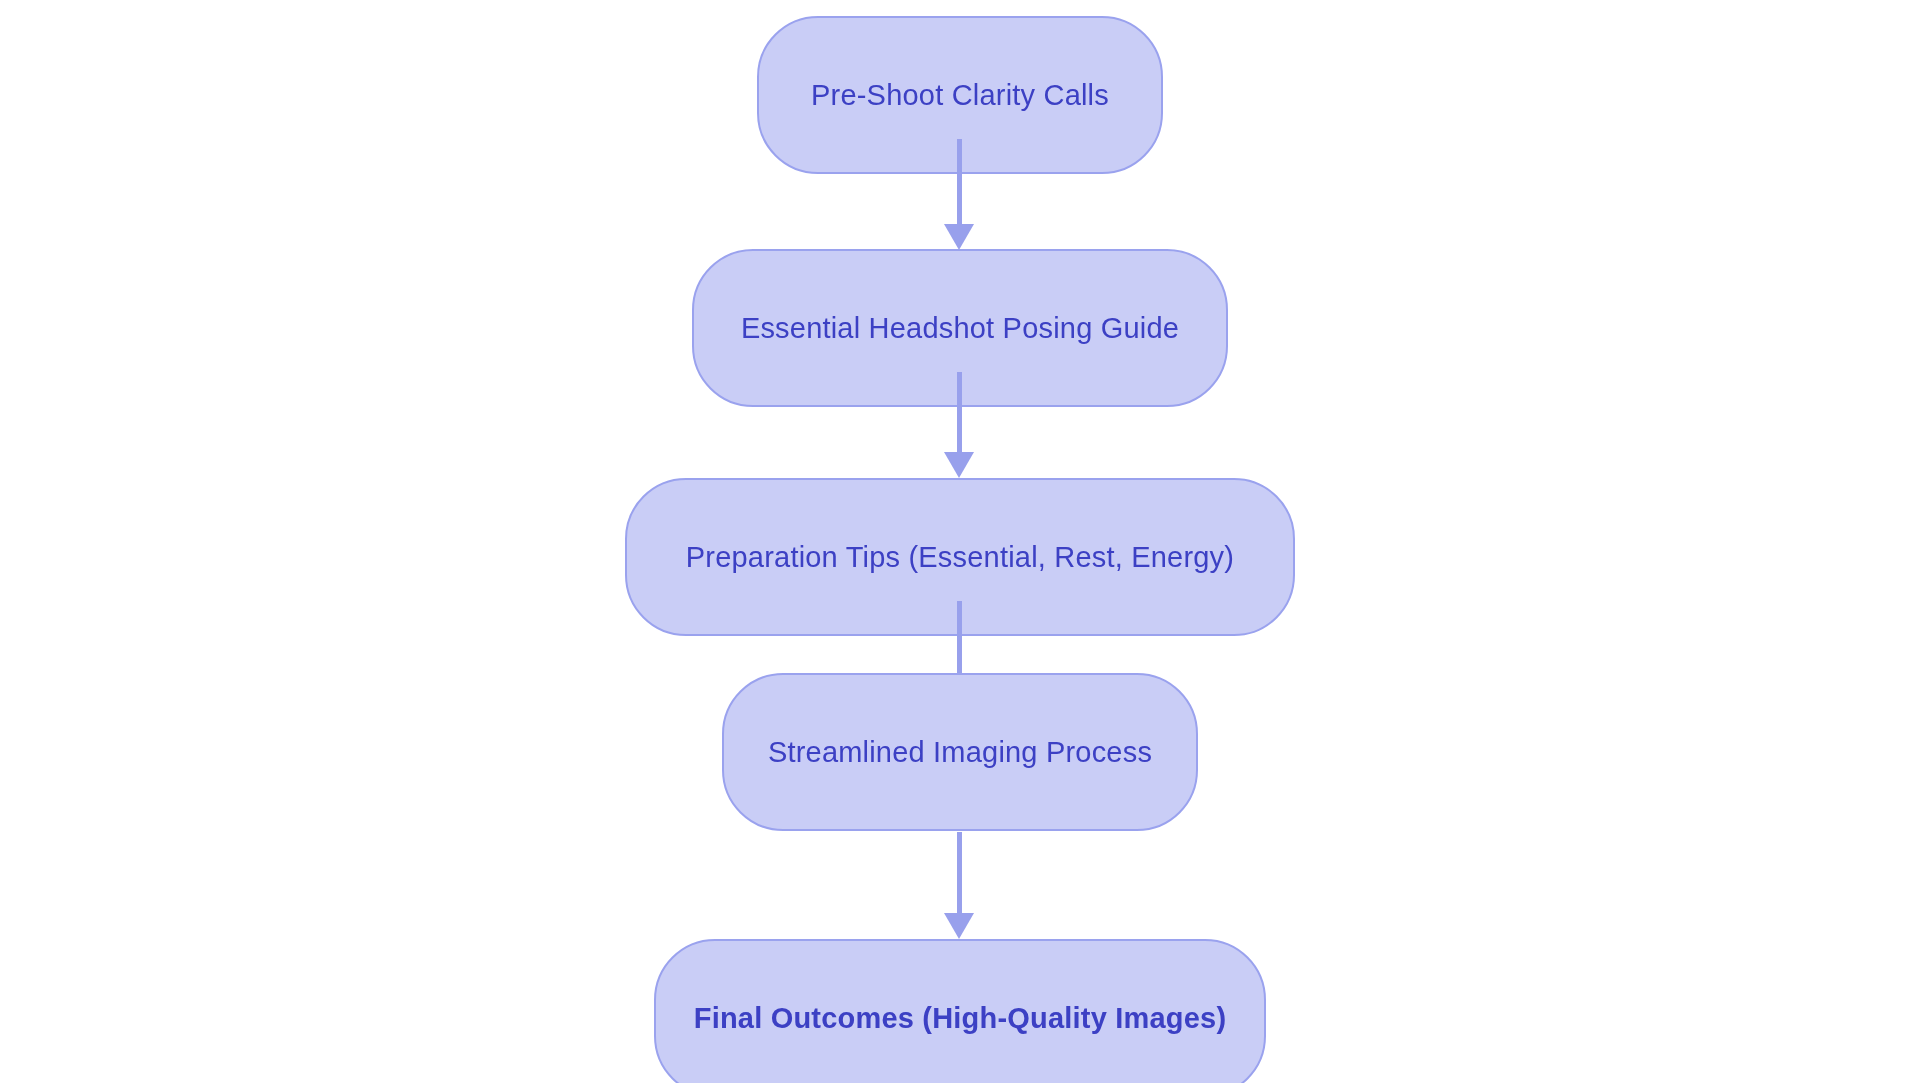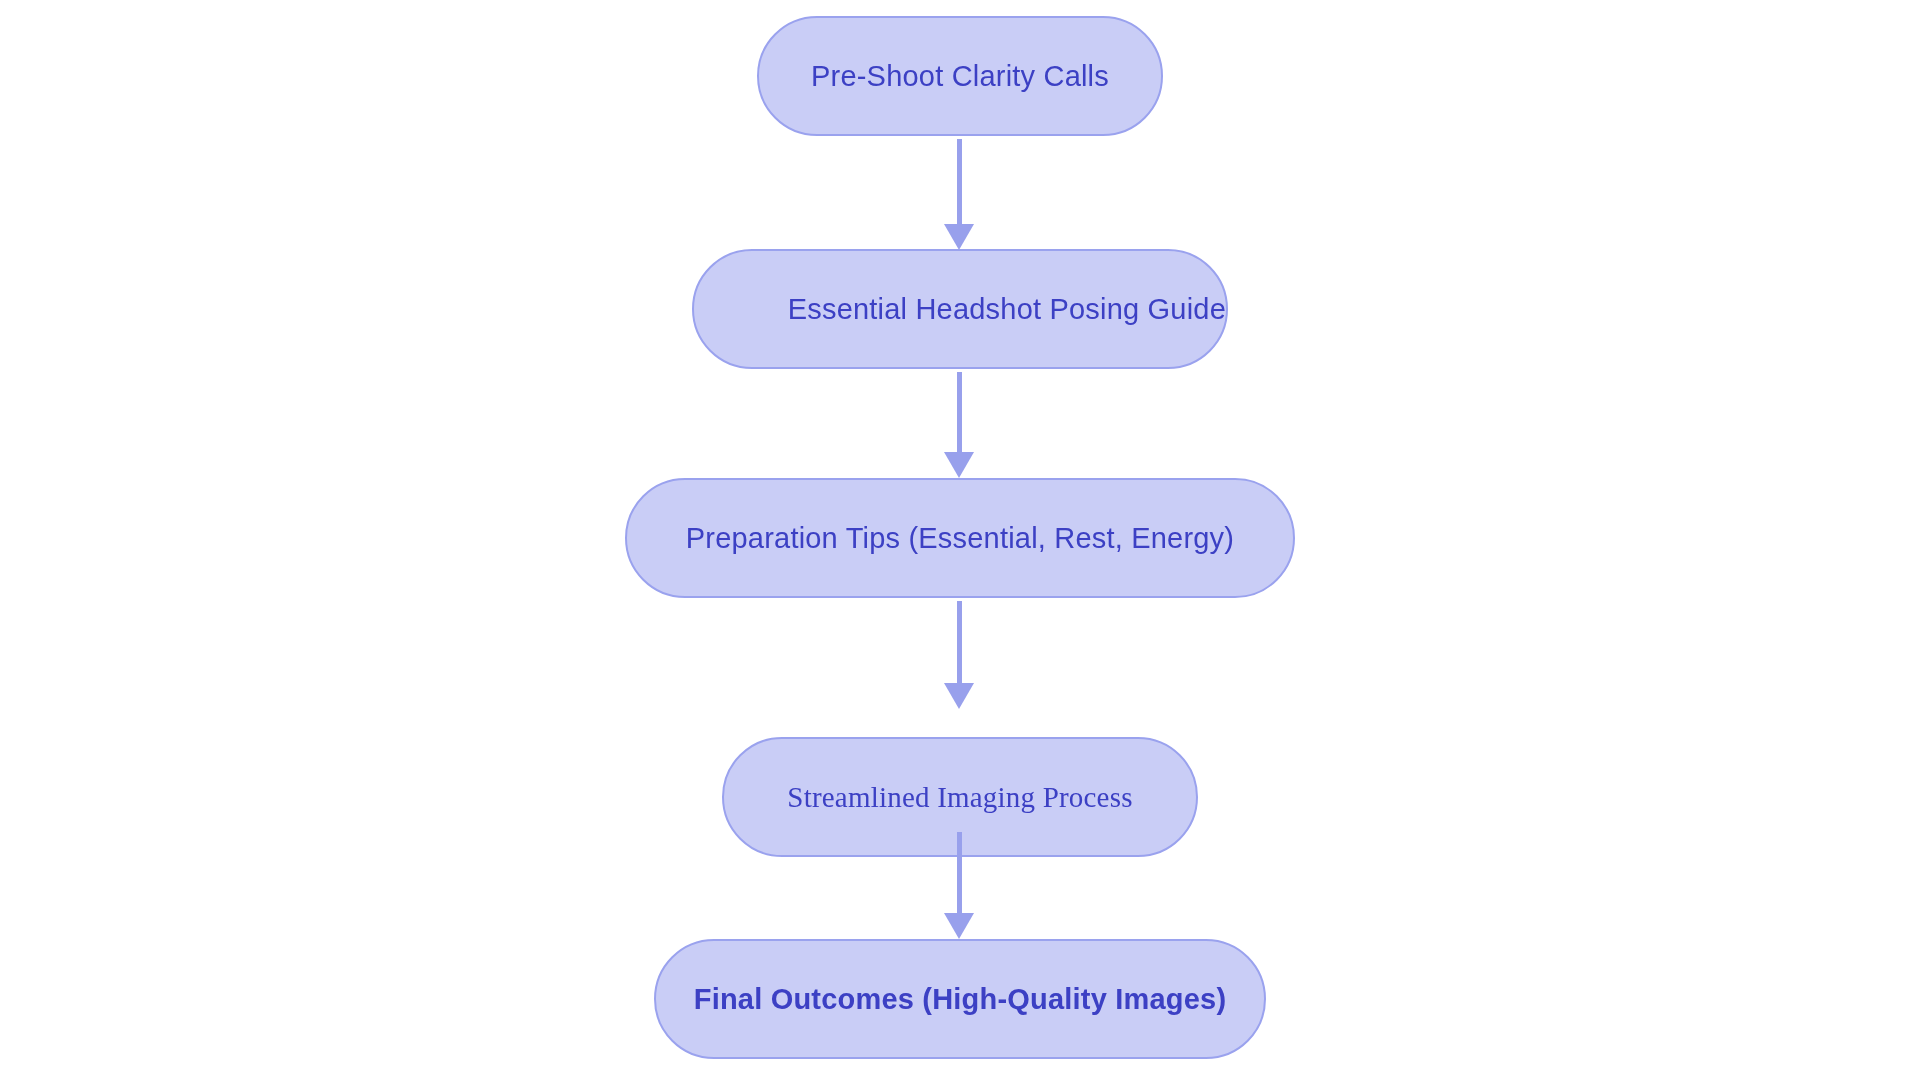--- a/index.html
+++ b/index.html
@@ -21,26 +21,26 @@
     background: #c9cdf6;
     border: 2px solid #9aa2ee;
     border-radius: 61px;
     color: #3c40c4;
     font-size: 29px;
     letter-spacing: 0.2px;
     display: flex;
     align-items: center;
     justify-content: center;
     text-align: center;
-    height: 120px;
+    height: 158px;
   }
   .n1 { left: 757px; top: 16px;  width: 406px; }
-  .n2 { left: 692px; top: 249px; width: 536px; justify-content: flex-end; }
+  .n2 { left: 692px; top: 249px; width: 536px; }
   .n3 { left: 625px; top: 478px; width: 670px; }
-  .n4 { left: 722px; top: 737px; width: 476px; font-family: Liberation Serif, serif; }
+  .n4 { left: 722px; top: 673px; width: 476px; }
   .n5 { left: 654px; top: 939px; width: 612px; font-weight: bold; }
 
   .arrow-line {
     position: absolute;
     left: 957px;
     width: 5px;
     background: #98a0ec;
   }
   .al1 { top: 139px; height: 85px; }
   .al2 { top: 372px; height: 80px; }

